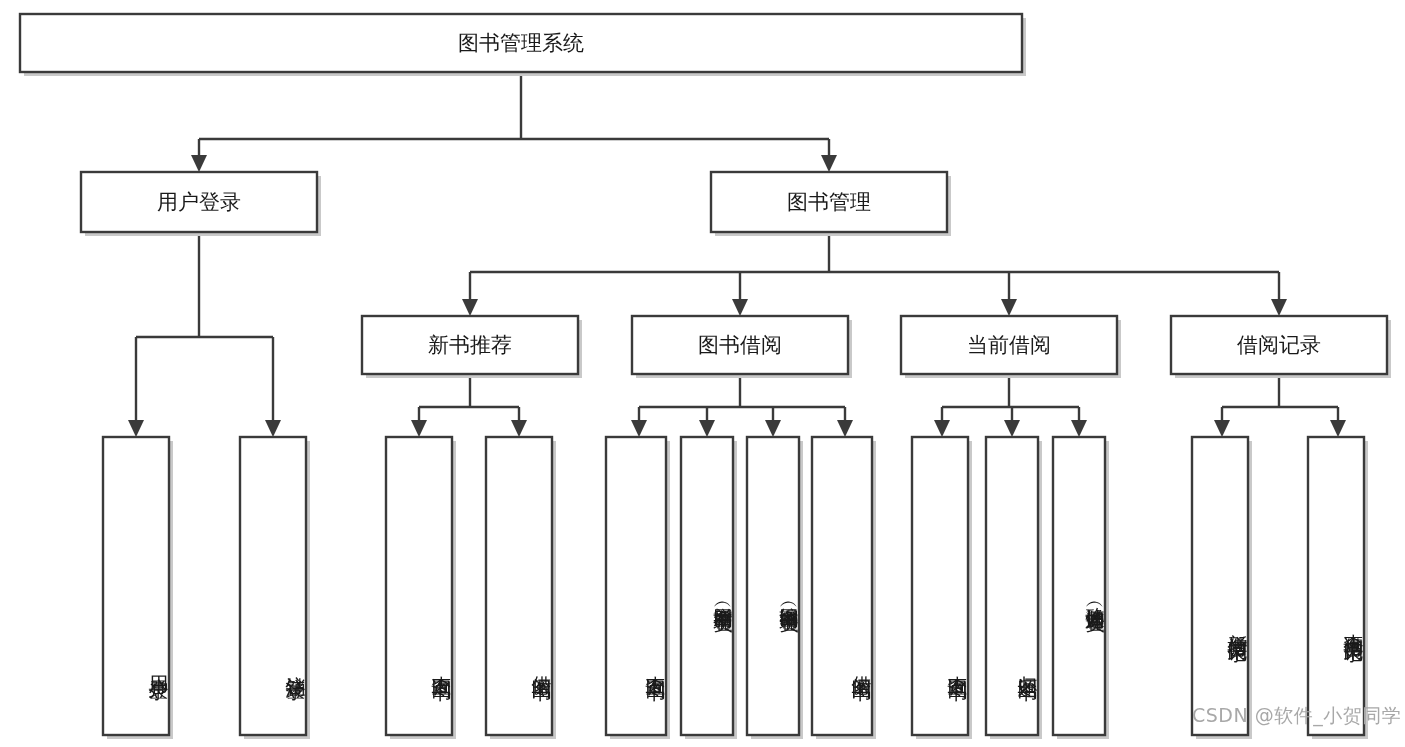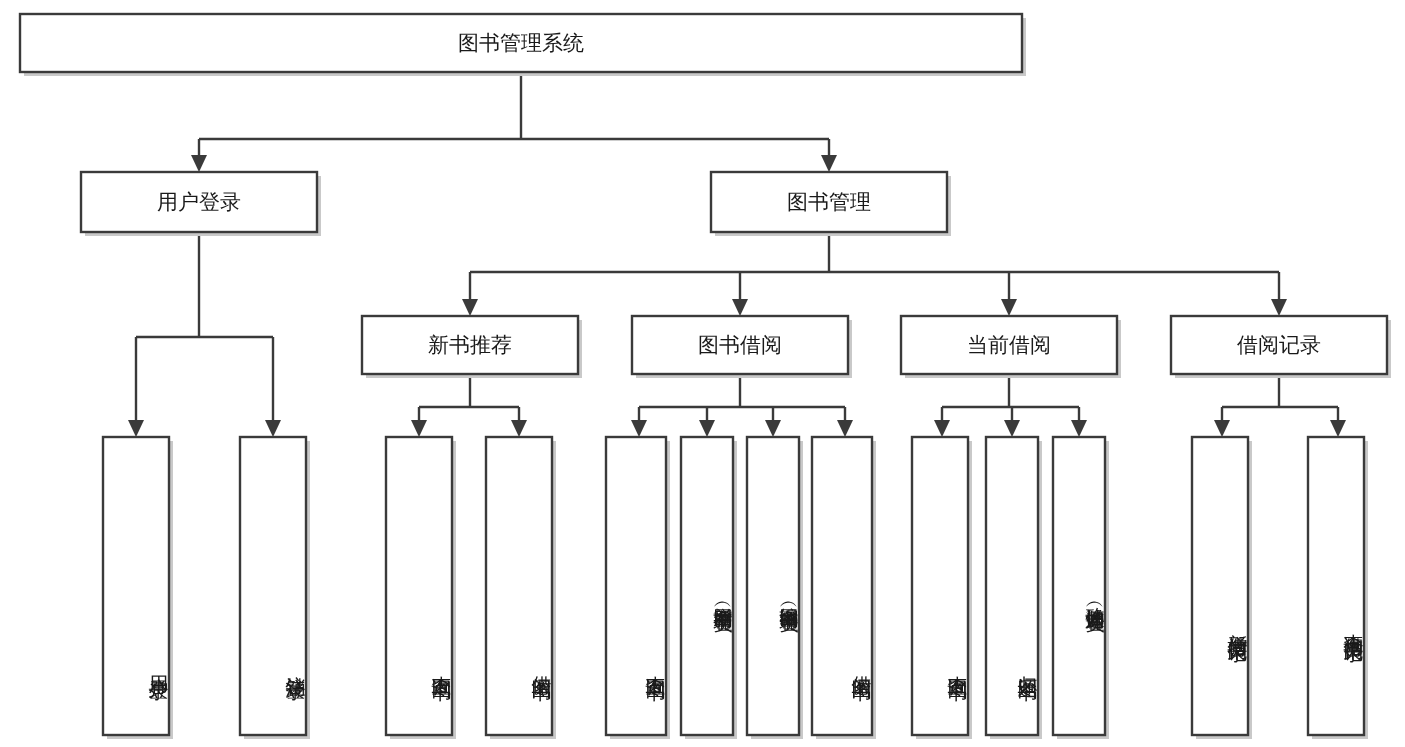--- a/index.html
+++ b/index.html
@@ -279,14 +279,15 @@
   <div class="leaf-label" style="left:912px; top:437px; width:56px; height:298px; padding-top:78px;">查询图书</div>
 
   <div class="leaf-label" style="left:986px; top:437px; width:52px; height:298px; padding-top:78px;">归还图书</div>
 
   <div class="leaf-label" style="left:1053px; top:437px; width:52px; height:298px; padding-top:10px; font-size:19px; letter-spacing:1px;">确认归还（管理员）</div>
 
   <div class="leaf-label" style="left:1192px; top:437px; width:56px; height:298px; padding-top:38px;">新增借阅记录</div>
 
   <div class="leaf-label" style="left:1308px; top:437px; width:56px; height:298px; padding-top:38px;">查询借阅记录</div>
 
+  <div class="watermark" style="left:1192px; top:703px;">CSDN @软件_小贺同学</div>
 
 </div>
 
 </body></html>

